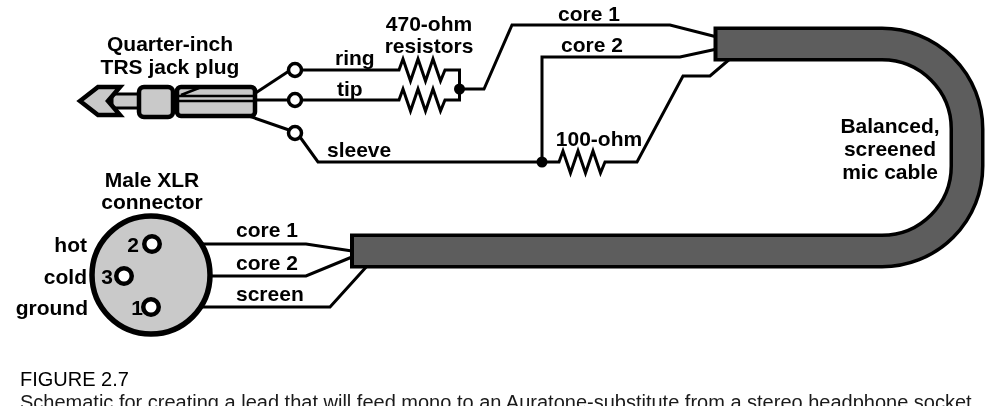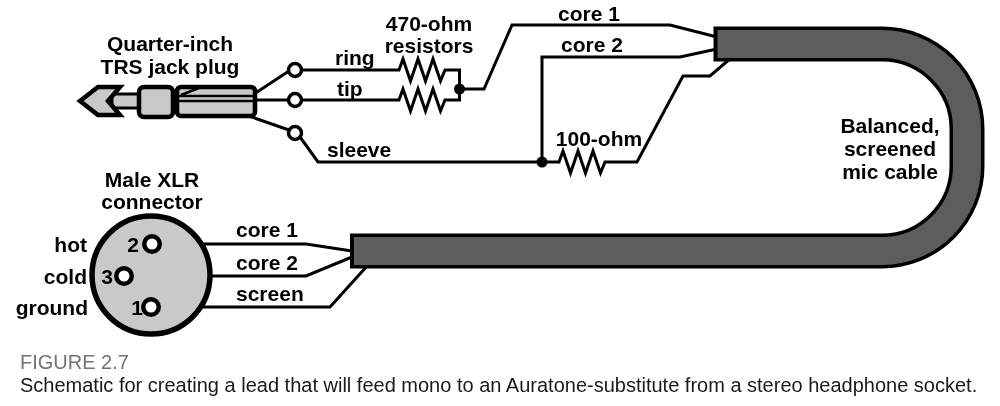--- a/index.html
+++ b/index.html
@@ -6,21 +6,21 @@
   .page{position:relative;width:1000px;height:406px;background:#fff;overflow:hidden;
         font-family:"Liberation Sans",sans-serif;}
   svg{display:block;}
   .lbl{font-family:"Liberation Sans",sans-serif;font-weight:bold;font-size:21px;fill:#000;}
   .mid{text-anchor:middle;}
   .end{text-anchor:end;}
   .wire{stroke:#000;stroke-width:3;fill:none;stroke-linejoin:miter;}
   .thin{stroke:#000;stroke-width:2.5;fill:none;}
   .part{fill:#c9c9c9;stroke:#000;}
   .caption-area{position:absolute;left:20px;top:351px;width:975px;}
-  .fig-label{color:#737373;font-size:20px;line-height:23px;}
+  .fig-label{color:#000000;font-size:20px;line-height:23px;margin-top:17px;}
   .fig-caption{color:#1a1a1a;font-size:20px;line-height:23px;white-space:nowrap;}
 </style>
 </head>
 <body>
 
 <div class="page">
 
   <svg width="1000" height="345" viewBox="0 0 1000 345">
 
     <g>

